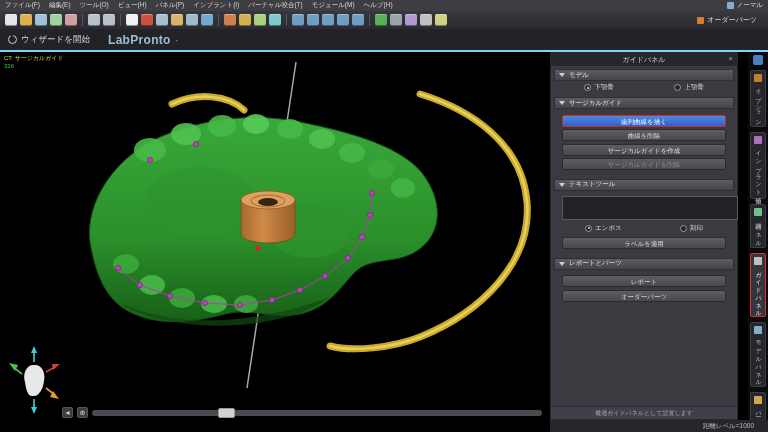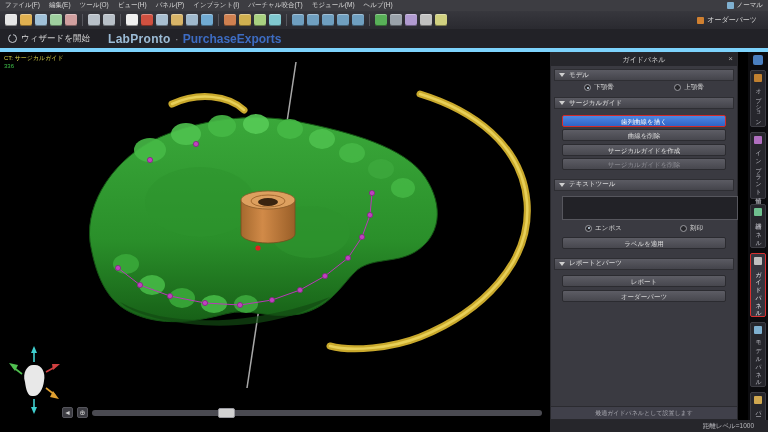--- a/index.html
+++ b/index.html
@@ -16,21 +16,21 @@
   
   .toolbar { position:absolute; top:11px; left:0; right:0; height:18px;
     background:linear-gradient(#37373d,#2a2a30); display:flex; align-items:center; gap:3px; padding:0 5px; z-index:5; }
   .ticon { width:12px; height:12px; border-radius:2px; display:inline-block; flex:none;
     box-shadow:inset 0 1px 0 rgba(255,255,255,.35), inset 0 -1px 0 rgba(0,0,0,.4); }
   .tsep { width:1px; height:12px; background:#55555c; margin:0 2px; flex:none; }
   .toolbar .right { margin-left:auto; display:flex; align-items:center; gap:3px; font-size:7px; color:#ddd; padding-right:6px; }
 
   
   .headerbar { position:absolute; top:29px; left:0; right:0; height:23px; background:#222227;
-    border-bottom:4px solid #7dd3fc; display:flex; align-items:center; padding:0 8px; z-index:5; }
+    border-bottom:2px solid #7dd3fc; display:flex; align-items:center; padding:0 8px; z-index:5; }
   .wizard { display:flex; align-items:center; gap:4px; color:#dadada; font-size:8.5px; cursor:pointer; }
   .power { width:9px; height:9px; border:1.5px solid #c9cdd2; border-radius:50%; position:relative; }
   .power::after { content:""; position:absolute; left:2.2px; top:-3px; width:1.6px; height:5px; background:#222227; box-shadow:0 0 0 0.1px #222227; }
   .power::before { content:""; position:absolute; left:2.6px; top:-2.5px; width:1px; height:4px; background:#c9cdd2; }
   .apptitle { margin-left:18px; font-size:12px; font-weight:bold; color:#9cbcd6; letter-spacing:.3px; }
   .appsep { margin:0 4px; color:#8a8a90; font-size:12px; }
   .projname { font-size:12px; font-weight:bold; color:#3d6cc2; }
 
   
   .viewport { position:absolute; left:0; top:52px; width:550px; height:380px; background:#000; }
@@ -143,21 +143,20 @@
   </span>
 </div>
 
 <div class="headerbar">
   <div class="wizard">
     <span class="power"></span>
     <span>ウィザードを開始</span>
   </div>
   <span class="apptitle">LabPronto</span>
   <span class="appsep">·</span>
-  <span class="projname">PurchaseExports</span>
 </div>
 
 <div class="viewport">
   <div class="vp-overlay">
     <div class="l1">CT: サージカルガイド</div>
     <div class="l2">336</div>
   </div>
 
   <svg width="550" height="380" viewBox="0 0 550 380" style="position:absolute;left:0;top:0;">
     <defs>

